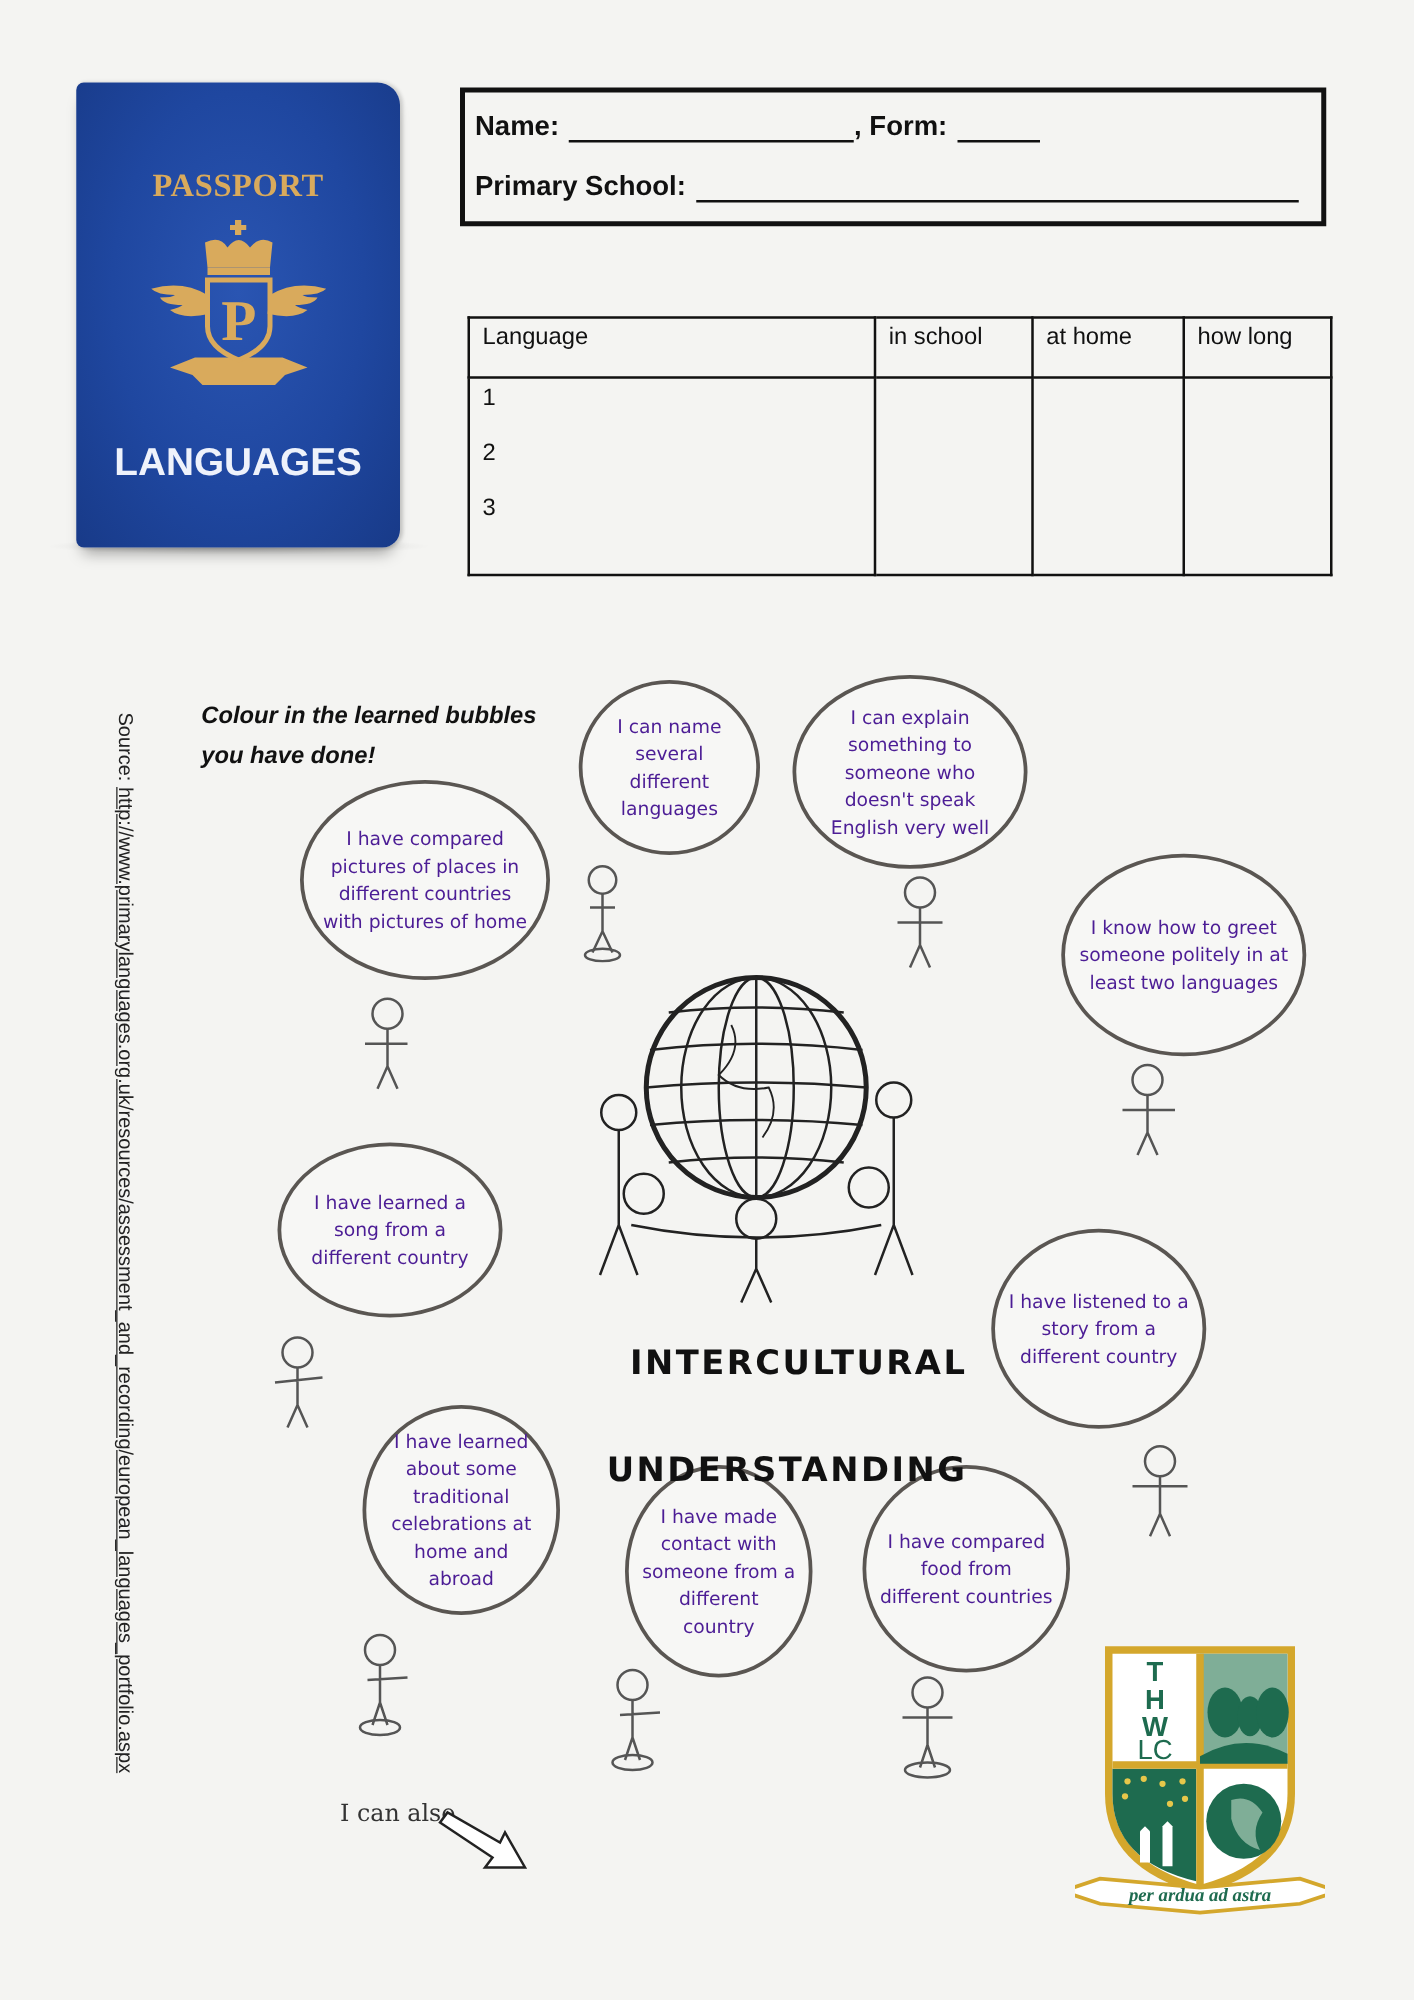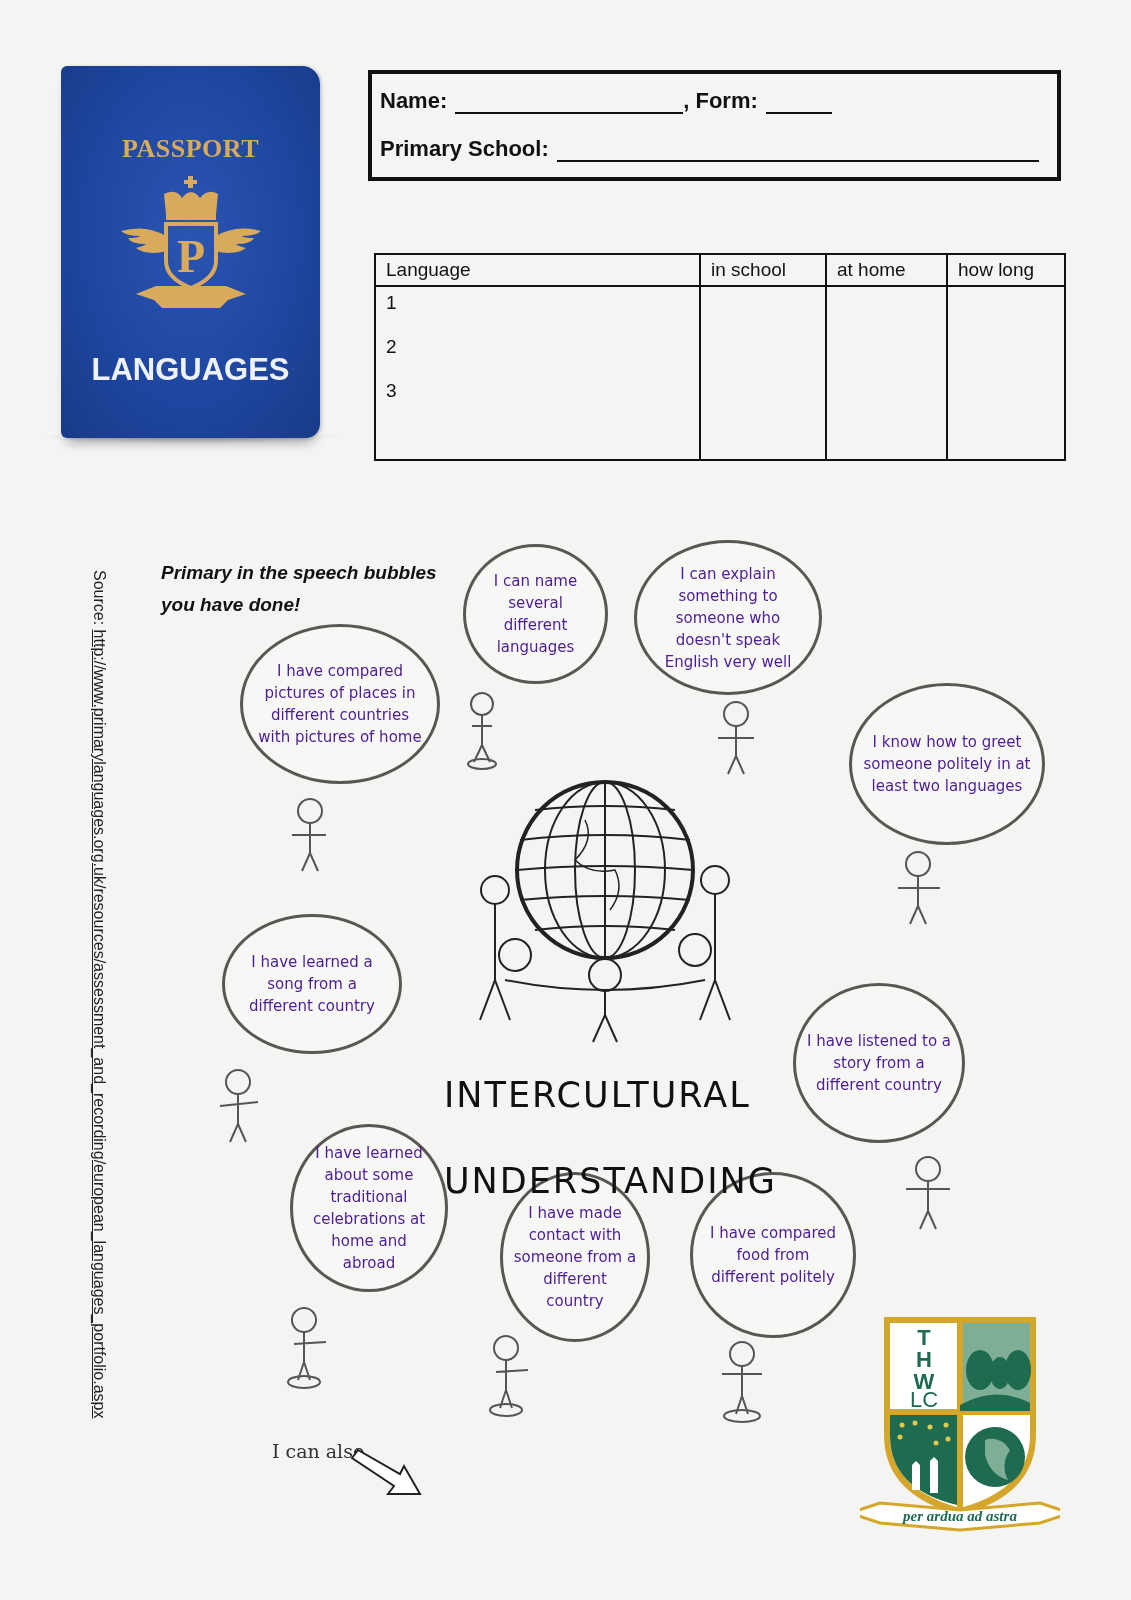--- a/index.html
+++ b/index.html
@@ -41,21 +41,21 @@
   .name-row .blank { display: inline-block; border-bottom: 2px solid #111; height: 22px; }
   .row1 { top: 14px; }
   .row2 { top: 62px; }
 
   
   .lang-table {
     position: absolute; left: 374px; top: 253px; width: 692px; height: 208px;
     border-collapse: collapse; font-size: 19px; font-family: "Liberation Sans", sans-serif;
   }
   .lang-table th, .lang-table td { border: 2.5px solid #111; text-align: left; vertical-align: top; font-weight: normal; }
-  .lang-table th { height: 32px; padding: 4px 10px; }
+  .lang-table th { height: 48px; padding: 4px 10px; }
   .lang-table td { padding: 6px 10px; }
   .num-list div { height: 44px; line-height: 20px; }
 
   
   .source {
     position: absolute; left: 84px; top: 570px; width: 940px; height: 24px;
     transform-origin: 0 0; transform: translate(24px, 0) rotate(90deg);
     font-size: 16px; color: #222; white-space: nowrap; font-family: "Liberation Sans", sans-serif;
   }
   .source .url { text-decoration: underline; }
@@ -69,22 +69,22 @@
   .bubble {
     position: absolute; border: 3px solid #5a5652; border-radius: 50%;
     background: #f7f7f5; display: flex; align-items: center; justify-content: center;
     text-align: center; font-family: "DejaVu Sans", sans-serif; font-size: 15px;
     line-height: 22px; color: #4c1d95; padding: 10px;
   }
   .tail { position: absolute; width: 0; height: 0; }
   .kid { position: absolute; }
 
   .title-big {
-    position: absolute; left: 444px; width: 330px; text-align: left;
-    font-family: "DejaVu Sans", sans-serif; font-weight: normal; font-size: 35px;
+    position: absolute; left: 444px; width: 330px; text-align: right;
+    font-family: "DejaVu Sans", sans-serif; font-weight: bold; font-size: 27px;
     letter-spacing: 2px; color: #111;
   }
 
   .ican {
     position: absolute; left: 272px; top: 1440px; font-family: "DejaVu Serif", serif;
     font-size: 19px; color: #333;
   }
   .arrow { position: absolute; left: 350px; top: 1448px; }
 
   .crest { position: absolute; left: 860px; top: 1315px; }
@@ -144,21 +144,21 @@
   </tr>
 </tbody>
   </table>
 
 <div class="source">
   <span>Source:</span>
   <span class="url">http://www.primarylanguages.org.uk/resources/assessment_and_recording/european_languages_portfolio.aspx</span>
 </div>
 
 <div class="instruction">
-  <div>Primary in the speech bubbles</div>
+  <div>Colour in the learned bubbles</div>
   <div>you have done!</div>
 </div>
 
 <div class="bubble" style="left:240px;top:624px;width:200px;height:160px;">
   <span>I have compared pictures of places in different countries with pictures of home</span>
 </div>
 <svg class="tail" style="left:280px;top:770px;" width="40" height="40">
     <path d="M5 0 L2 34 L30 4" fill="#f7f7f5" stroke="#5a5652" stroke-width="3"></path>
   </svg>
 
@@ -205,21 +205,21 @@
   </svg>
 
 <div class="bubble" style="left:500px;top:1172px;width:150px;height:170px;">
   <span>I have made contact with someone from a different country</span>
 </div>
 <svg class="tail" style="left:500px;top:1328px;" width="40" height="30">
     <path d="M8 0 L4 26 L34 4" fill="#f7f7f5" stroke="#5a5652" stroke-width="3"></path>
   </svg>
 
 <div class="bubble" style="left:690px;top:1172px;width:166px;height:166px;">
-  <span>I have compared food from different politely</span>
+  <span>I have compared food from different countries</span>
 </div>
 <svg class="tail" style="left:700px;top:1310px;" width="40" height="60">
     <path d="M4 0 L14 54 L30 4" fill="#f7f7f5" stroke="#5a5652" stroke-width="3"></path>
   </svg>
 
 <svg class="kid" style="left:458px;top:690px;" width="50" height="80">
     <g fill="none" stroke="#555" stroke-width="2">
       <circle cx="24" cy="14" r="11"></circle>
       <path d="M24 25 L24 55 M14 36 L34 36 M24 55 L16 72 M24 55 L32 72"></path>
       <ellipse cx="24" cy="74" rx="14" ry="5"></ellipse>

